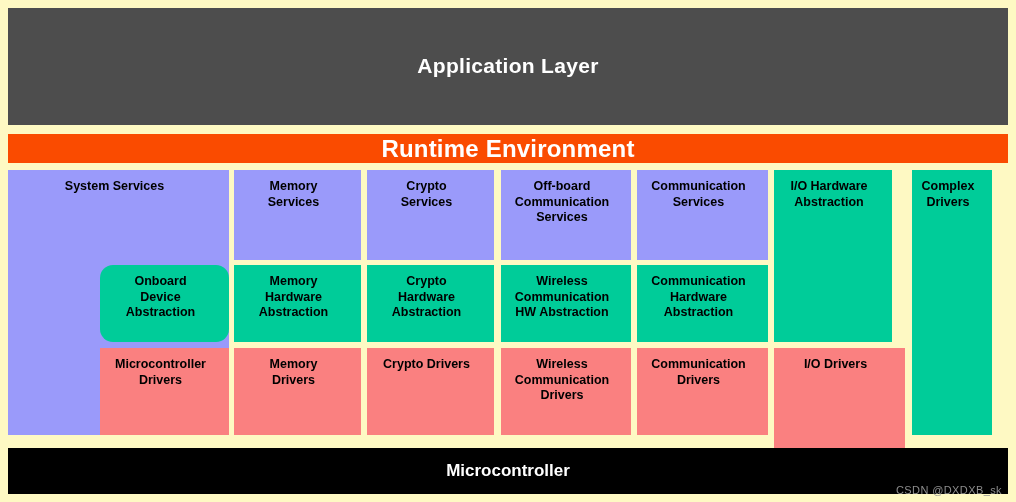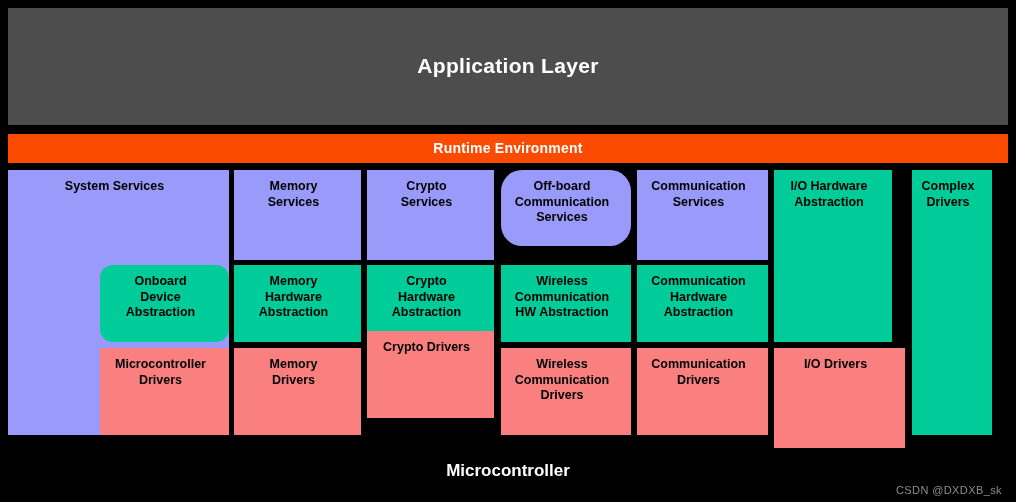--- a/index.html
+++ b/index.html
@@ -8,21 +8,21 @@
     padding: 0;
     background: #ffffff;
   }
   body {
     font-family: "Liberation Sans", "DejaVu Sans", sans-serif;
   }
   #diagram {
     position: relative;
     width: 1016px;
     height: 502px;
-    background: #000000;
+    background: #fef9c3;
     overflow: hidden;
   }
   .box {
     position: absolute;
     box-sizing: border-box;
     display: flex;
     justify-content: center;
     align-items: flex-start;
     text-align: center;
     font-weight: bold;
@@ -45,21 +45,21 @@
 
   
   .rte {
     left: 8px;
     top: 134px;
     width: 1000px;
     height: 29px;
     background: #fa4b00;
     color: #ffffff;
     align-items: center;
-    font-size: 14px;
+    font-size: 24px;
     letter-spacing: 0.2px;
   }
 
   
   .cell-services   { background: #9a9afa; color: #000000; }
   .cell-abstraction{ background: #00cc99; color: #000000; }
   .cell-drivers    { background: #fa8080; color: #000000; }
 
   .cell {
     font-size: 12.5px;
@@ -99,21 +99,21 @@
   <div class="box app-layer">Application Layer</div>
 
   <div class="box rte">Runtime Environment</div>
 
   <div id="bsw-cells">
       <div class="box cell cell-services" style="left: 8px; top: 170px; width: 221px; height: 265px;">System Services</div>
       <div class="box cell cell-services" style="left: 234px; top: 170px; width: 127px; height: 90px;">Memory
 Services</div>
       <div class="box cell cell-services" style="left: 367px; top: 170px; width: 127px; height: 90px;">Crypto
 Services</div>
-      <div class="box cell cell-services" style="left: 501px; top: 170px; width: 130px; height: 76px; border-radius: 21px;">Off-board
+      <div class="box cell cell-services" style="left: 501px; top: 170px; width: 130px; height: 90px;">Off-board
 Communication
 Services</div>
       <div class="box cell cell-services" style="left: 637px; top: 170px; width: 131px; height: 90px;">Communication
 Services</div>
       <div class="box cell cell-abstraction" style="left: 774px; top: 170px; width: 118px; height: 172px;">I/O Hardware
 Abstraction</div>
       <div class="box cell cell-abstraction" style="left: 912px; top: 170px; width: 80px; height: 265px;">Complex
 Drivers</div>
       <div class="box cell cell-abstraction" style="left: 100px; top: 265px; width: 129px; height: 77px; border-radius: 13px;">Onboard
 Device
@@ -127,21 +127,21 @@
       <div class="box cell cell-abstraction" style="left: 501px; top: 265px; width: 130px; height: 77px;">Wireless
 Communication
 HW Abstraction</div>
       <div class="box cell cell-abstraction" style="left: 637px; top: 265px; width: 131px; height: 77px;">Communication
 Hardware
 Abstraction</div>
       <div class="box cell cell-drivers" style="left: 100px; top: 348px; width: 129px; height: 87px;">Microcontroller
 Drivers</div>
       <div class="box cell cell-drivers" style="left: 234px; top: 348px; width: 127px; height: 87px;">Memory
 Drivers</div>
-      <div class="box cell cell-drivers" style="left: 367px; top: 331px; width: 127px; height: 87px;">Crypto Drivers</div>
+      <div class="box cell cell-drivers" style="left: 367px; top: 348px; width: 127px; height: 87px;">Crypto Drivers</div>
       <div class="box cell cell-drivers" style="left: 501px; top: 348px; width: 130px; height: 87px;">Wireless
 Communication
 Drivers</div>
       <div class="box cell cell-drivers" style="left: 637px; top: 348px; width: 131px; height: 87px;">Communication
 Drivers</div>
       <div class="box cell cell-drivers" style="left: 774px; top: 348px; width: 131px; height: 108px;">I/O Drivers</div>
     </div>
 
   <div class="box mcu">Microcontroller</div>
 

